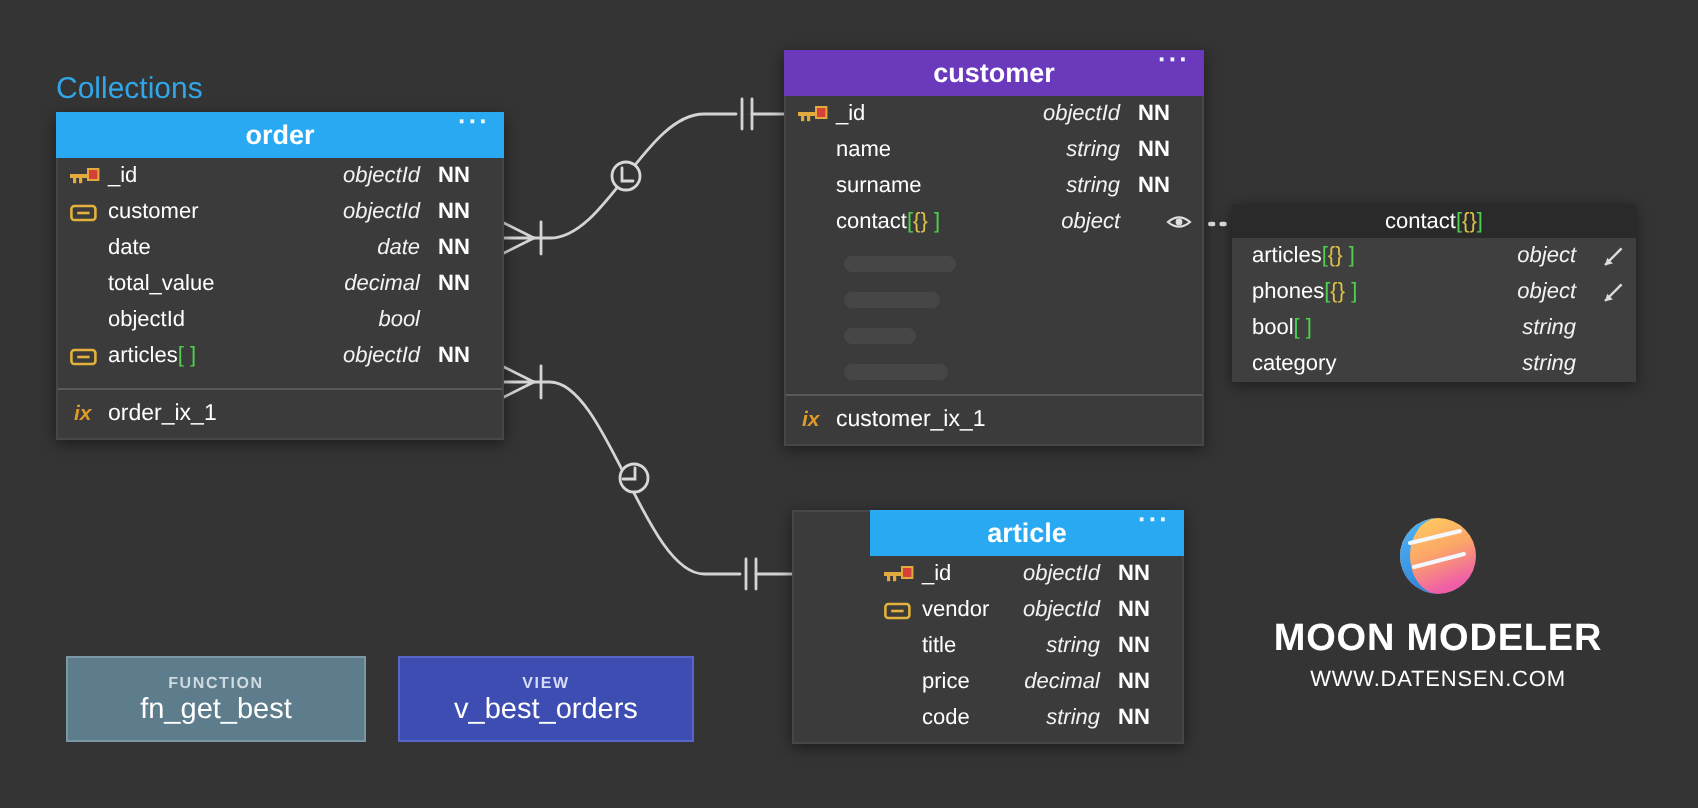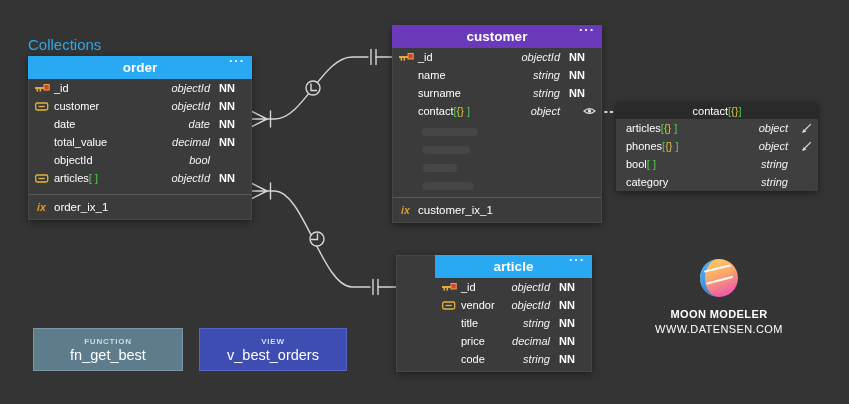--- a/index.html
+++ b/index.html
@@ -62,21 +62,21 @@
     justify-content:center;color:#fff;box-sizing:border-box;cursor:pointer;}
   .fnbox{left:33px;top:328px;width:150px;height:43px;background:var(--function_box);
     border:1px solid #7b96a5;}
   .viewbox{left:199px;top:328px;width:148px;height:43px;background:var(--view_box);
     border:1px solid #5765c6;}
   .objkind{font-size:8px;font-weight:bold;letter-spacing:.8px;color:#cfd9e0;}
   .viewbox .objkind{color:#d6dcf5;}
   .objname{font-size:14.5px;margin-top:1px;}
 
   .brand{position:absolute;z-index:3;left:634px;top:258px;width:170px;text-align:center;color:#fff;}
-  .brand-title{font-size:11px;font-weight:bold;letter-spacing:.4px;margin-top:6px;}
+  .brand-title{font-size:19px;font-weight:bold;letter-spacing:.4px;margin-top:6px;}
   .brand-url{font-size:11px;letter-spacing:.4px;margin-top:3px;}
 </style>
 </head>
 <body>
 
 <div class="canvas">
 
   <svg class="lines" width="849" height="404" viewBox="0 0 849 404">
     <g stroke="#d4d4d4" stroke-width="1.4" fill="none" stroke-linecap="round">
       <path d="M252,111.5 L267,119 M252,119 L267,119 M252,126.5 L267,119"></path>

